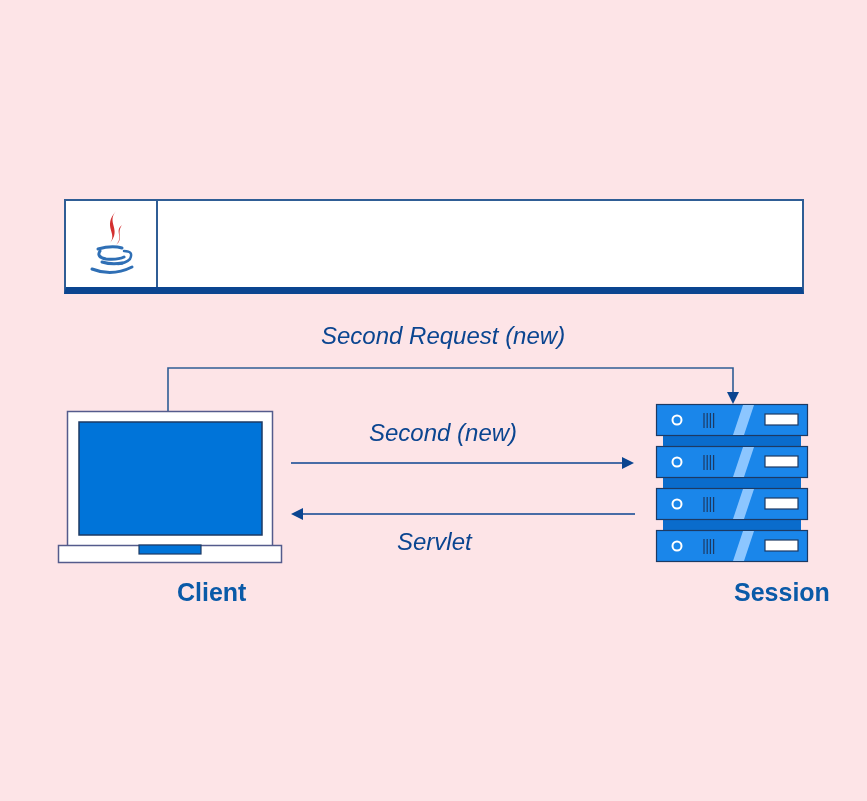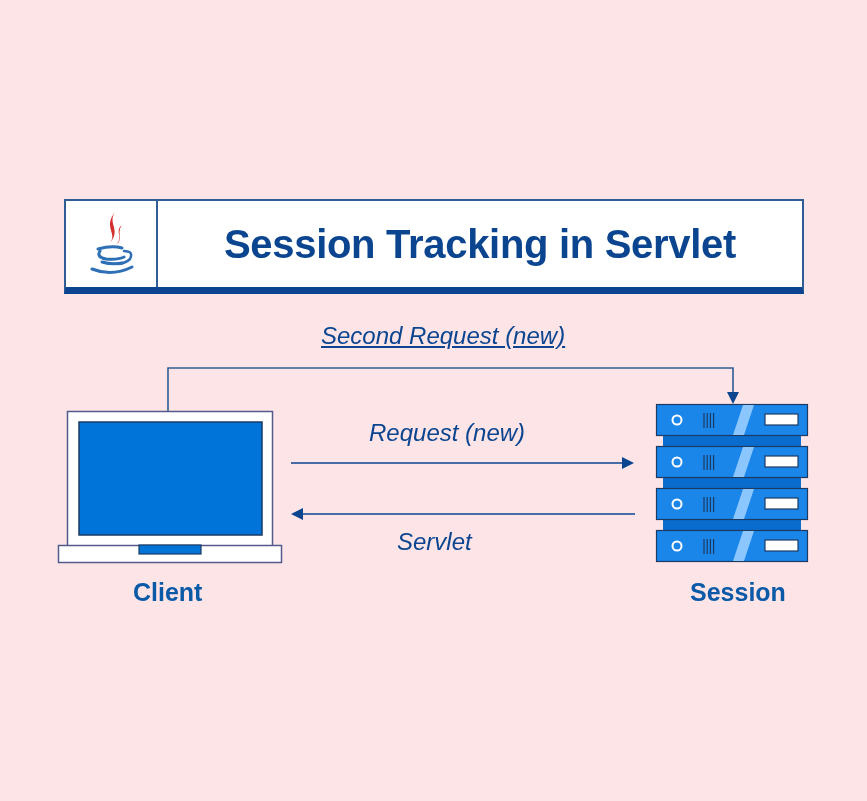--- a/index.html
+++ b/index.html
@@ -22,41 +22,41 @@
       display: flex; align-items: center; justify-content: center;
       color: #0b4590; font-weight: bold; font-size: 40px; letter-spacing: -0.3px;
     }
     .label {
       position: absolute; color: #0b4590; font-style: italic; font-size: 24px;
       white-space: nowrap;
     }
     .caption {
       position: absolute; color: #0a5aa8; font-weight: bold; font-size: 25px;
       white-space: nowrap;
+      margin-left: 44px;
     }
     svg.diagram { position: absolute; left: 0; top: 0; }
   </style>
 </head>
 <body>
 
 <div class="title-box">
   <div class="logo-cell">
     <svg width="90" height="86" viewBox="0 0 90 86">
 
       <path d="M50 10 C40 22, 56 28, 44 42 C52 32, 36 26, 50 10 Z" fill="#d32f2f"></path>
       <path d="M56 24 C48 30, 58 36, 50 44 C58 38, 50 32, 56 24 Z" fill="#d32f2f"></path>
 
       <path d="M32 48 Q46 44 56 47" stroke="#2f6fb5" stroke-width="3" fill="none" stroke-linecap="round"></path>
       <path d="M34 50 Q30 56 40 58 Q52 59 58 56" stroke="#2f6fb5" stroke-width="3" fill="none" stroke-linecap="round"></path>
       <path d="M58 50 Q68 50 64 58 Q60 62 52 63" stroke="#2f6fb5" stroke-width="2.5" fill="none" stroke-linecap="round"></path>
       <path d="M36 61 Q46 64 56 62" stroke="#2f6fb5" stroke-width="3" fill="none" stroke-linecap="round"></path>
       <path d="M26 68 Q46 76 66 66" stroke="#2f6fb5" stroke-width="3" fill="none" stroke-linecap="round"></path>
     </svg>
   </div>
-  <div class="title-text">Session Tracking in Servlet</div>
 </div>
 
 <svg class="diagram" width="867" height="801" viewBox="0 0 867 801">
   <defs>
     <marker id="arrowhead" markerWidth="10" markerHeight="10" refX="8" refY="5" orient="auto" markerUnits="userSpaceOnUse">
       <path d="M0 0 L10 5 L0 10 Z" fill="#0b4590"></path>
     </marker>
   </defs>
 
   <path d="M168 411 L168 368 L733 368 L733 394" stroke="#2f5d95" stroke-width="1.6" fill="none"></path>
@@ -115,18 +115,18 @@
         <line x1="704" y1="539" x2="704" y2="554" stroke="#1d3a63" stroke-width="1.2"></line>
         <line x1="707.2" y1="539" x2="707.2" y2="554" stroke="#1d3a63" stroke-width="1.2"></line>
         <line x1="710.4" y1="539" x2="710.4" y2="554" stroke="#1d3a63" stroke-width="1.2"></line>
         <line x1="713.6" y1="539" x2="713.6" y2="554" stroke="#1d3a63" stroke-width="1.2"></line>
         <path d="M743 531 L754 531 L744 561 L733 561 Z" fill="#8cc6ff"></path>
         <rect x="765" y="540" width="33" height="11" fill="#ffffff" stroke="#1d3a63" stroke-width="1.2"></rect>
       </g>
     </g>
 </svg>
 
-<div class="label" style="left:321px; top:322px;text-decoration:underline;">Second Request (new)</div>
-<div class="label" style="left:369px; top:419px;">Request (new)</div>
+<div class="label" style="left:321px; top:322px;">Second Request (new)</div>
+<div class="label" style="left:369px; top:419px;">Second (new)</div>
 <div class="label" style="left:397px; top:528px;">Servlet</div>
 
 <div class="caption" style="left:133px; top:578px;">Client</div>
 <div class="caption" style="left:690px; top:578px;">Session</div>
 
 </body></html>

